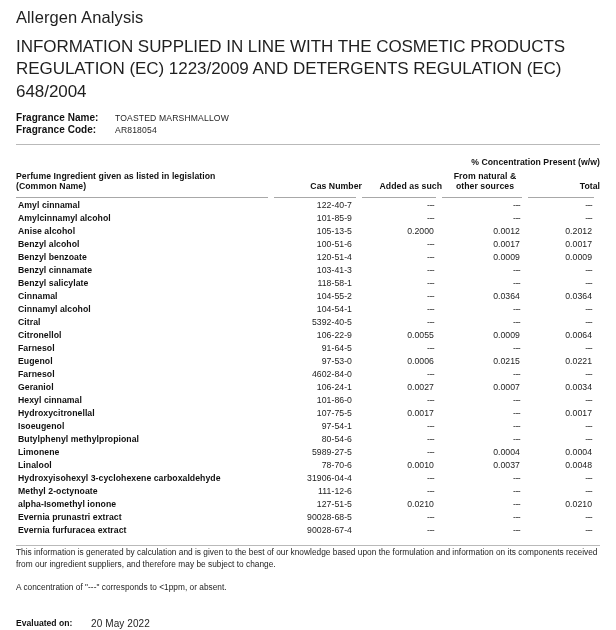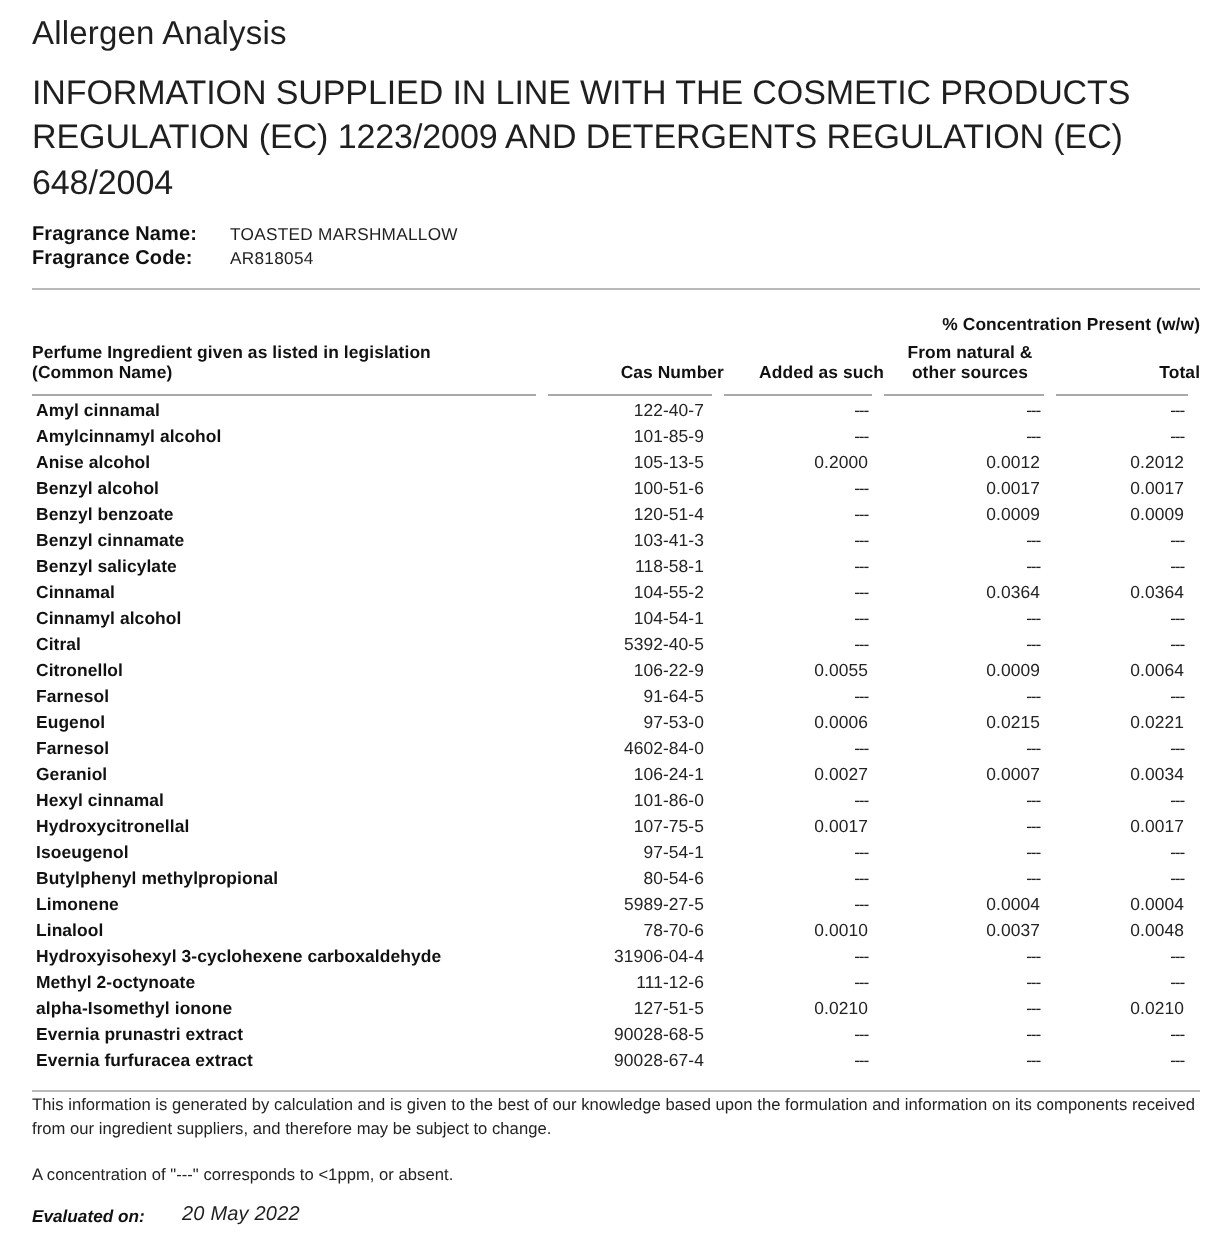--- a/index.html
+++ b/index.html
@@ -167,23 +167,22 @@
     color: #232323;
     line-height: 1.42;
     max-width: 584px;
     letter-spacing: 0.02px;
     margin: 0 0 11px 0;
   }
   .footnote:last-of-type { margin-bottom: 0; }
 
   .evaluated {
     display: flex;
-    align-items: flex-end;
-    margin-top: 8px;
-    font-style: italic;
+    align-items: center;
+    margin-top: 24px;
   }
   .evaluated-label {
     width: 75px;
     flex: 0 0 75px;
     font-size: 8.6px;
     font-weight: bold;
     color: #111;
   }
   .evaluated-value {
     font-size: 10px;

